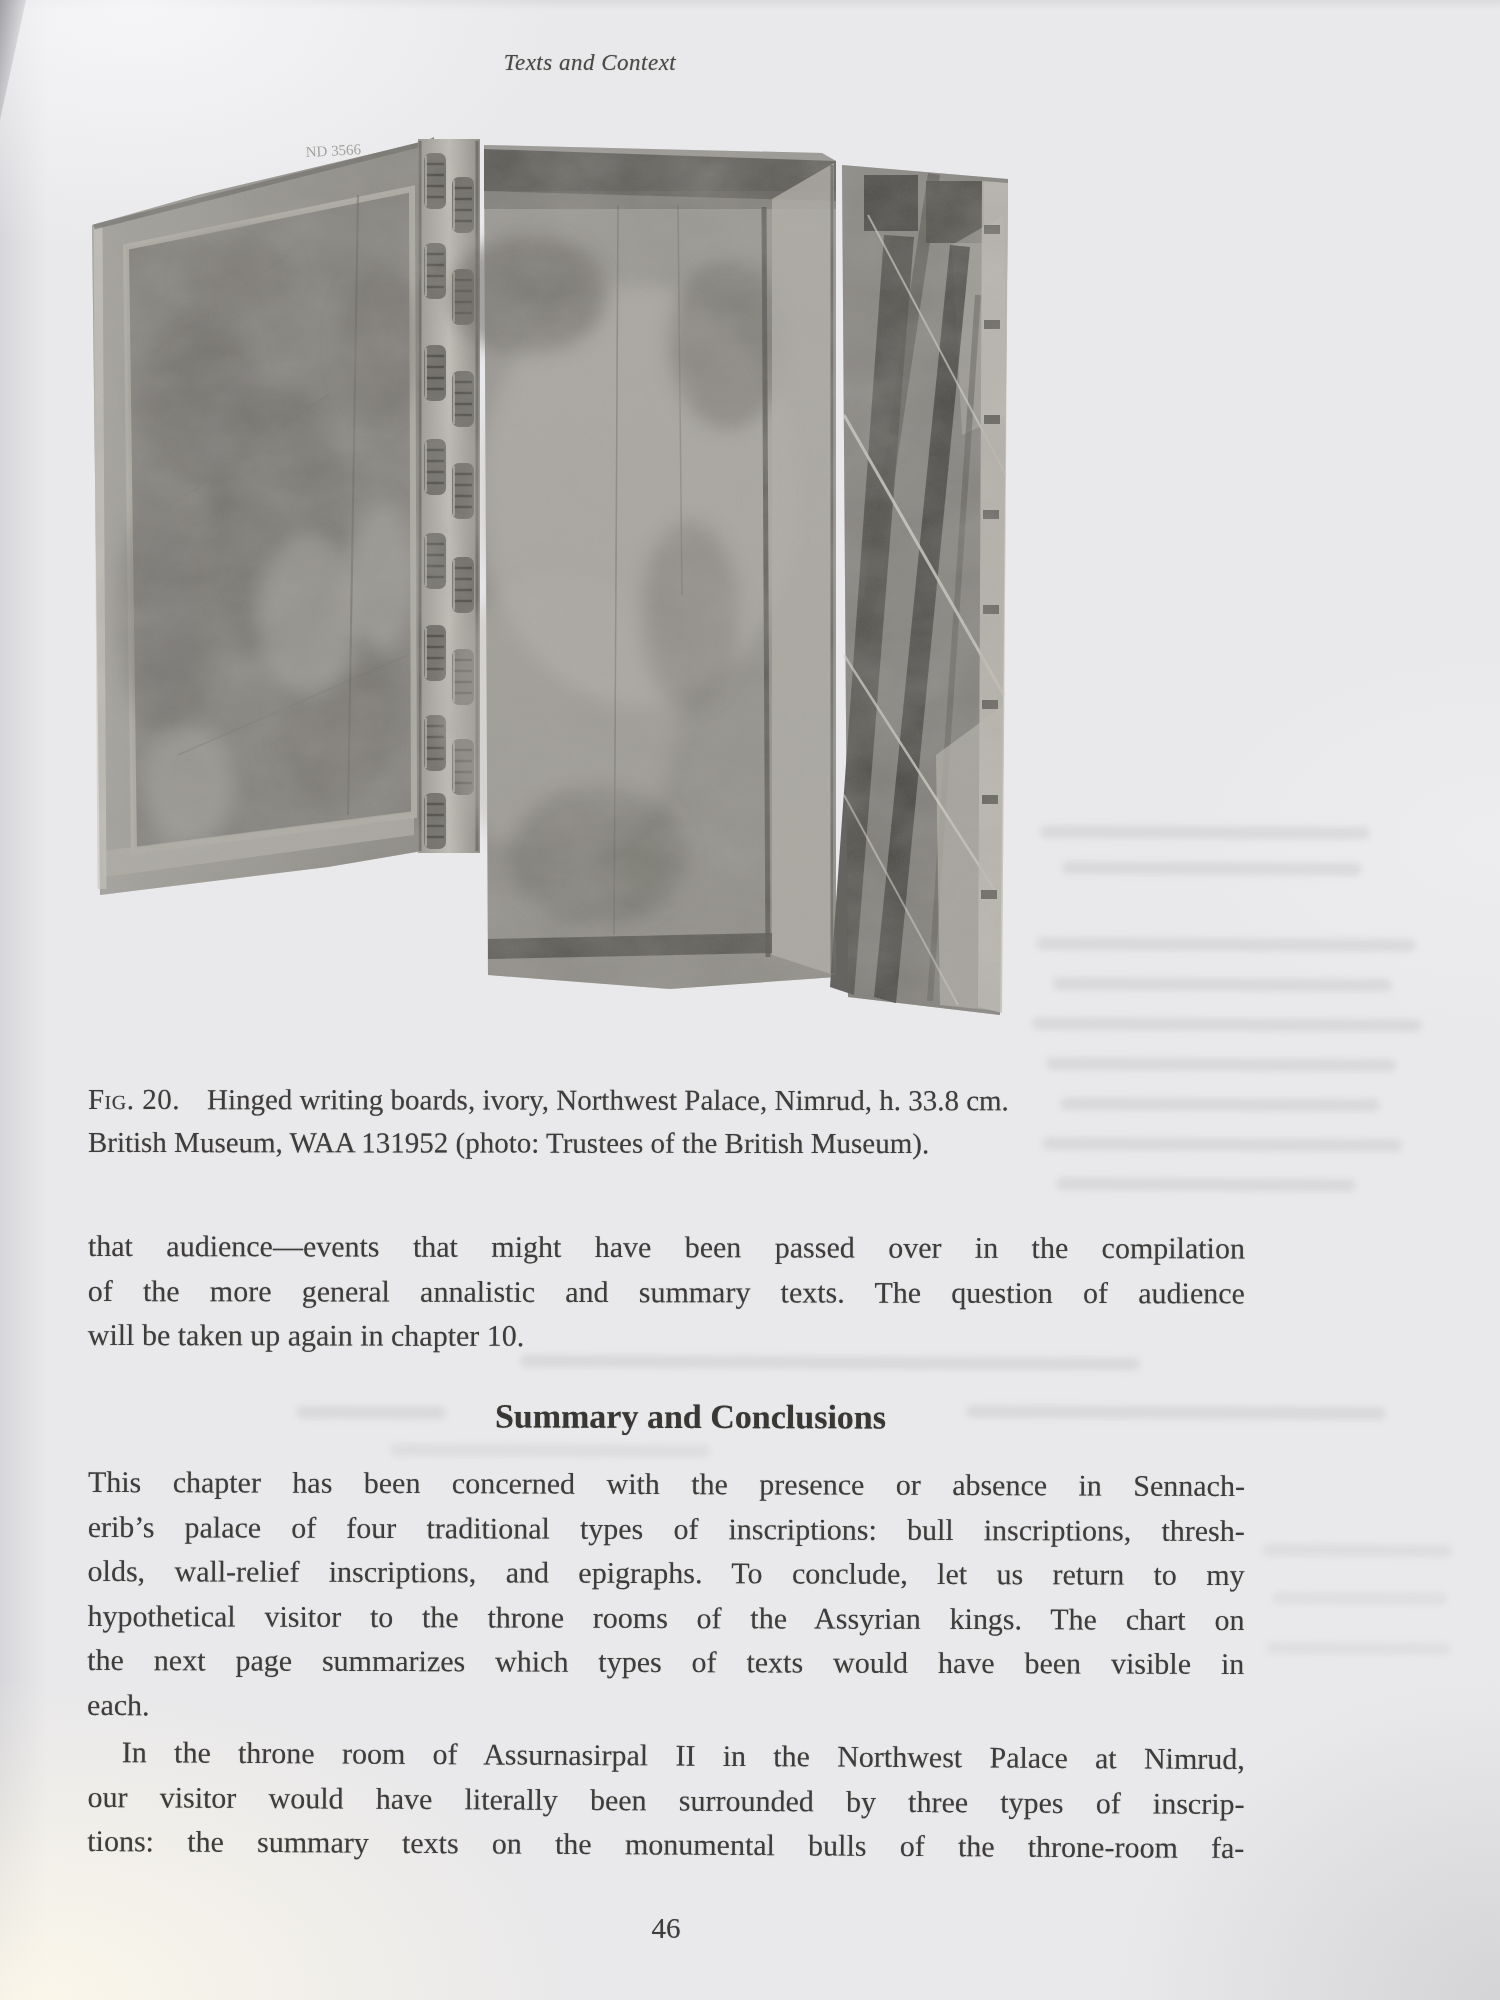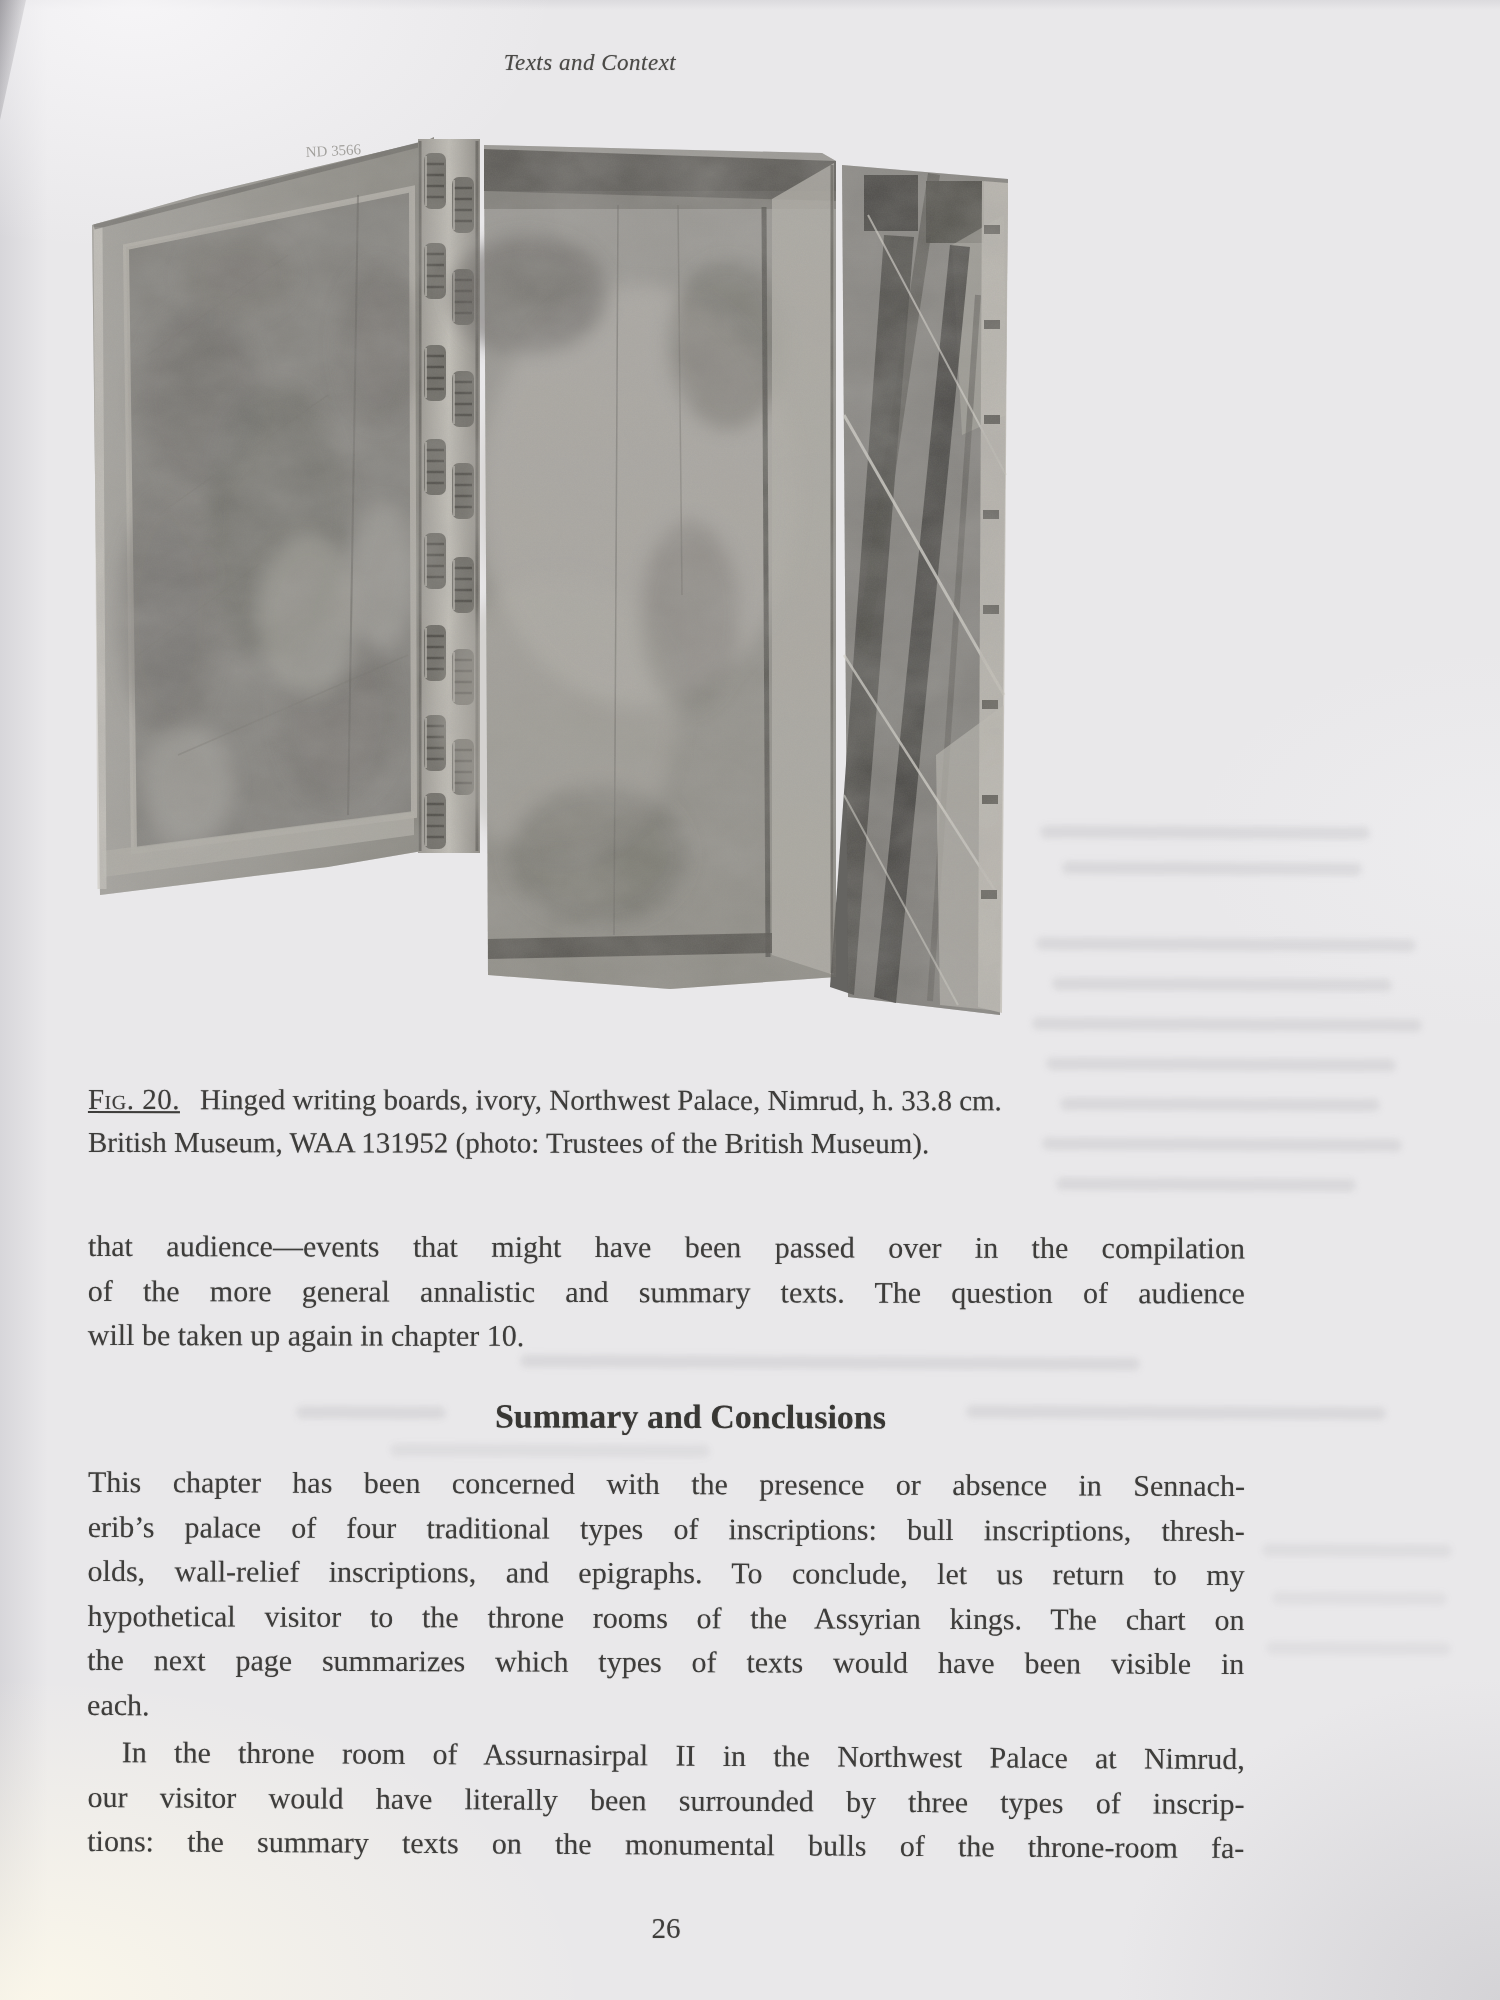--- a/index.html
+++ b/index.html
@@ -18,21 +18,21 @@
   .txt{text-shadow:0 0 1px rgba(62,61,59,.45);}
   .running-head{
     position:absolute; left:590px; top:50px; transform:translateX(-50%);
     font-style:italic; font-size:23px; letter-spacing:.5px; color:#4a4946;
   }
   .photo{position:absolute; left:78px; top:95px; width:930px; height:955px;}
   .caption{
     position:absolute; left:88px; top:1078px; width:1110px;
     font-size:29px; line-height:43px; transform:rotate(.08deg); transform-origin:left top;
   }
-  .caption-label{font-variant:small-caps; letter-spacing:.5px; margin-right:20px;text-decoration:underline;}
+  .caption-label{font-variant:small-caps; letter-spacing:.5px; margin-right:27px;}
   .para{position:absolute; left:88px; width:1157px; font-size:30px; line-height:44.5px; transform-origin:left top;}
   .line{height:44.5px; text-align:justify; text-align-last:justify; white-space:normal;}
   .line.short{text-align-last:left;}
   .line.indent{padding-left:34px;}
   .p1{top:1224px; transform:rotate(.12deg);}
   .p2{top:1460px; transform:rotate(.2deg);}
   .p3{top:1730px; transform:rotate(.35deg);}
   .section-heading{
     position:absolute; left:88px; top:1398px; width:1157px; text-align:center;
     font-weight:bold; font-size:34px; color:#383734;
@@ -230,21 +230,21 @@
     <div class="line">the next page summarizes which types of texts would have been visible in</div>
     <div class="line short">each.</div>
   </div>
 
   <div class="para p3 txt">
     <div class="line indent">In the throne room of Assurnasirpal II in the Northwest Palace at Nimrud,</div>
     <div class="line">our visitor would have literally been surrounded by three types of inscrip-</div>
     <div class="line">tions: the summary texts on the monumental bulls of the throne-room fa-</div>
   </div>
 
-  <div class="page-number txt">26</div>
+  <div class="page-number txt">46</div>
 
   <div class="ghost" style="left:1040px;top:826px;width:330px"></div>
   <div class="ghost" style="left:1062px;top:862px;width:300px"></div>
   <div class="ghost" style="left:1036px;top:938px;width:380px"></div>
   <div class="ghost" style="left:1052px;top:978px;width:340px"></div>
   <div class="ghost" style="left:1032px;top:1018px;width:390px"></div>
   <div class="ghost" style="left:1046px;top:1058px;width:350px"></div>
   <div class="ghost" style="left:1060px;top:1098px;width:320px"></div>
   <div class="ghost" style="left:1042px;top:1138px;width:360px"></div>
   <div class="ghost" style="left:1056px;top:1178px;width:300px"></div>

